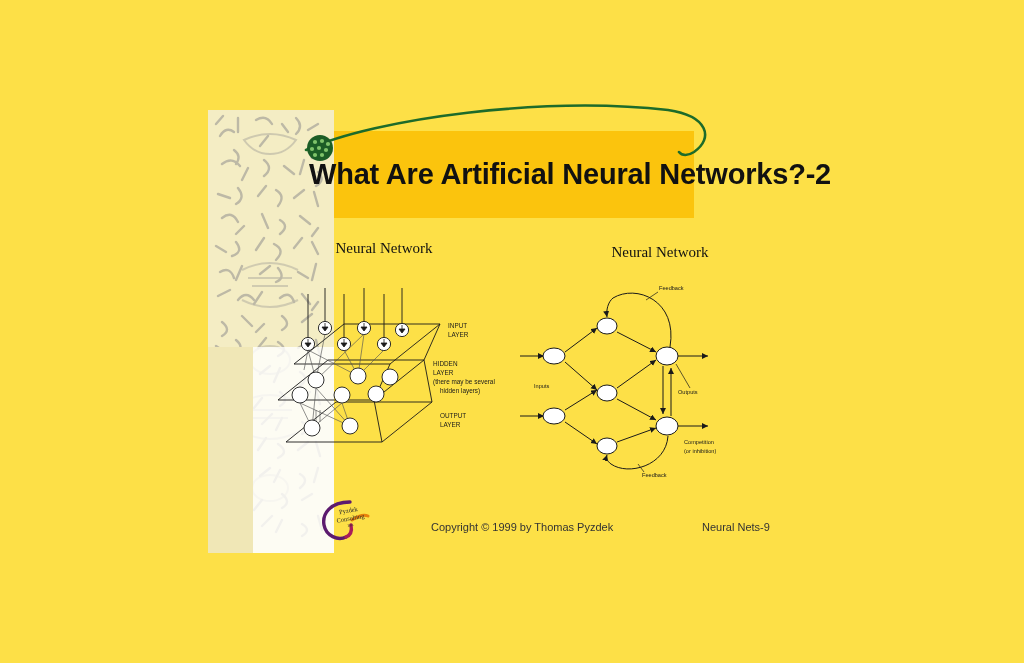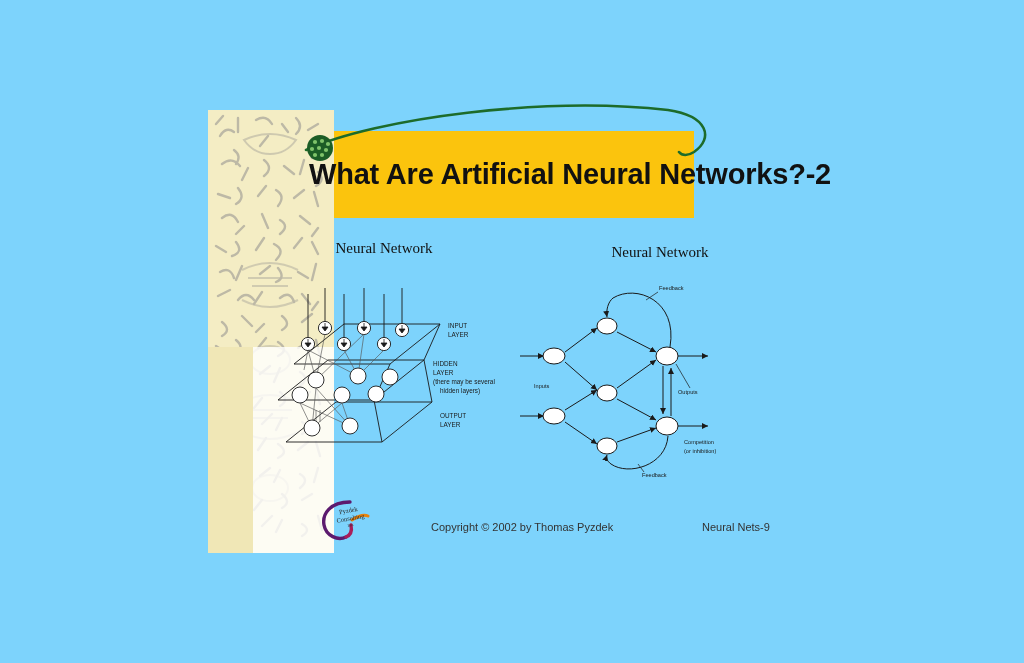--- a/index.html
+++ b/index.html
@@ -11,21 +11,21 @@
   body {
     width: 1024px;
     height: 663px;
     overflow: hidden;
     font-family: "Liberation Sans", sans-serif;
   }
   #slide {
     position: relative;
     width: 1024px;
     height: 663px;
-    background: #7dd3fc;
+    background: #fde047;
   }
 
   
   .sidebar-band {
     position: absolute;
     left: 208px;
     top: 110px;
     width: 126px;
     height: 443px;
     background: #f4edc4;
@@ -391,16 +391,16 @@
     <path d="M32 8 C 12 8, 4 20, 6 31 C 8 42, 20 47, 28 43" fill="none" stroke="#5c1a6e" stroke-width="3.4" stroke-linecap="round"></path>
     <path d="M28 43 C 33 41, 34 36, 33 31" fill="none" stroke="#a81e5a" stroke-width="3.4" stroke-linecap="round"></path>
     <path d="M34 26 C 40 22, 46 20, 50 22" fill="none" stroke="#e8820c" stroke-width="3" stroke-linecap="round"></path>
     <g font-family="Liberation Serif, serif" fill="#2a2a2a" transform="rotate(-10 34 22)">
       <text x="22" y="18" font-size="6.4">Pyzdek</text>
       <text x="18" y="26" font-size="6.4">Consulting</text>
       <text x="28" y="32" font-size="4.4">Inc.</text>
     </g>
   </svg>
 
-  <div class="footer-text" id="footer-copyright">Copyright © 2002 by Thomas Pyzdek</div>
+  <div class="footer-text" id="footer-copyright">Copyright © 1999 by Thomas Pyzdek</div>
   <div class="footer-text" id="footer-page">Neural Nets-9</div>
 
 </div>
 
 </body></html>

